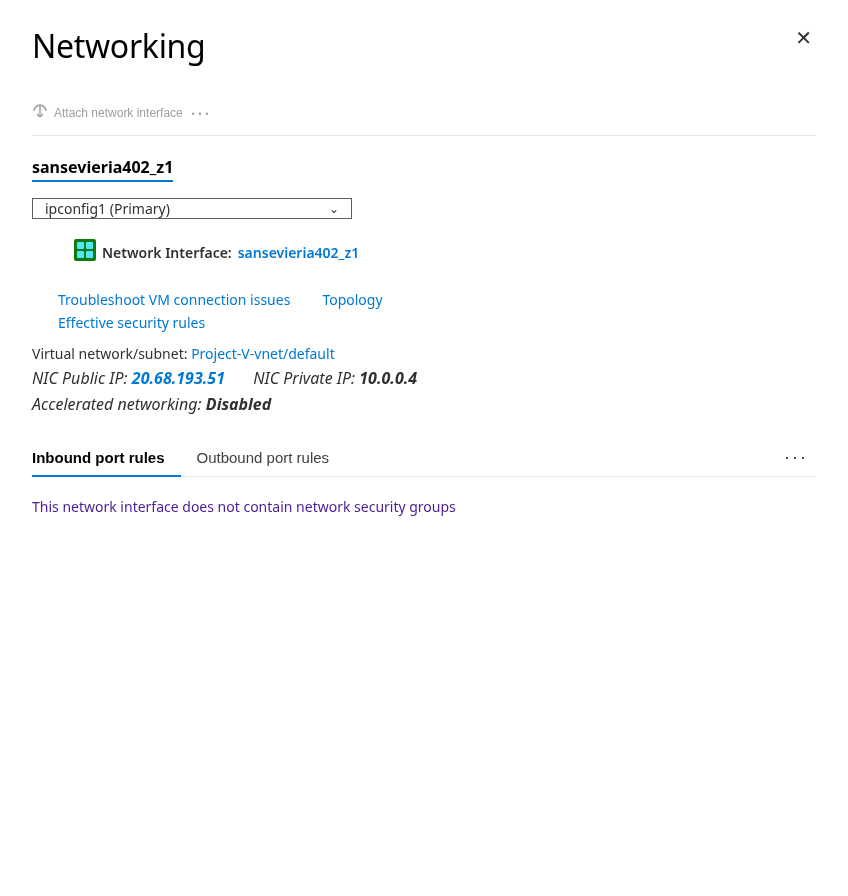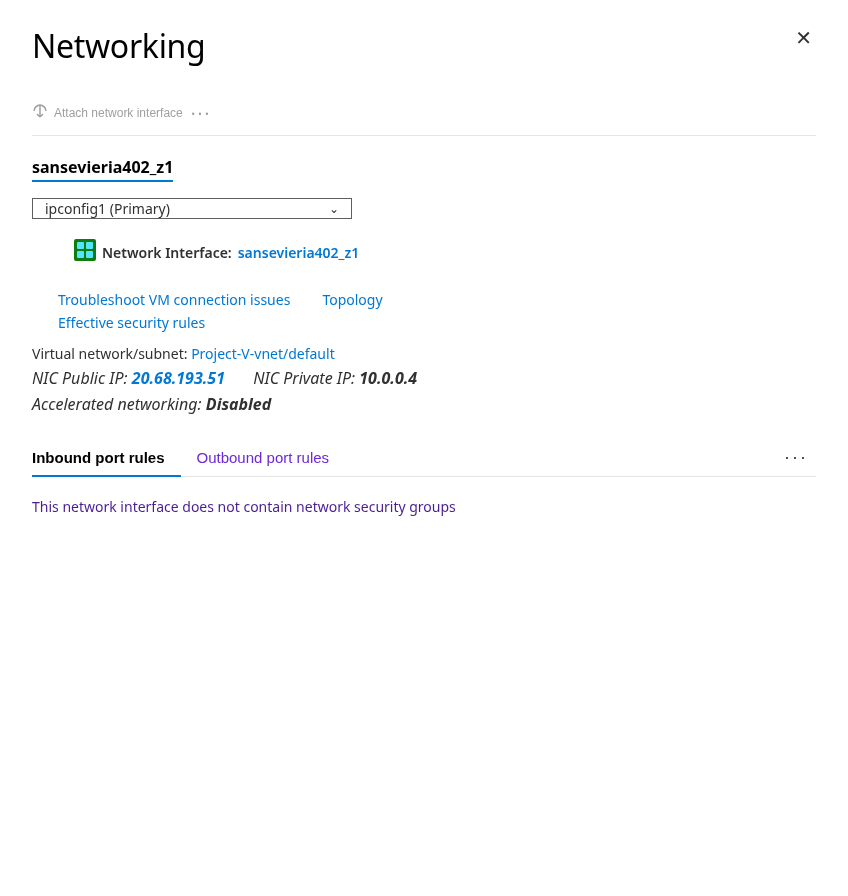--- a/index.html
+++ b/index.html
@@ -237,21 +237,21 @@
       position: absolute;
       bottom: -1px;
       left: 0;
       right: 0;
       height: 2px;
       background: #0078d4;
     }
 
     .tab.inactive {
       font-weight: 400;
-      color: #6d28d9;
+      color: #404040;
     }
 
     .tab-more {
       margin-left: auto;
       color: #323130;
       font-size: 18px;
       cursor: pointer;
       padding: 4px 8px;
       letter-spacing: 2px;
       background: none;

